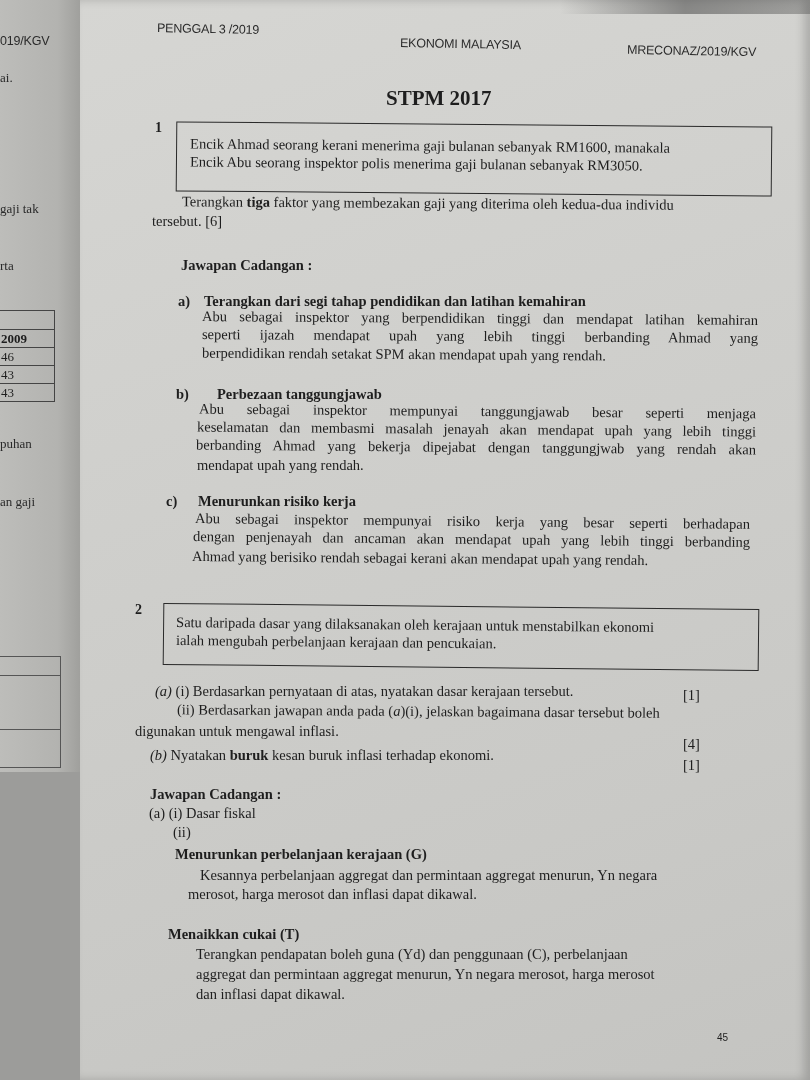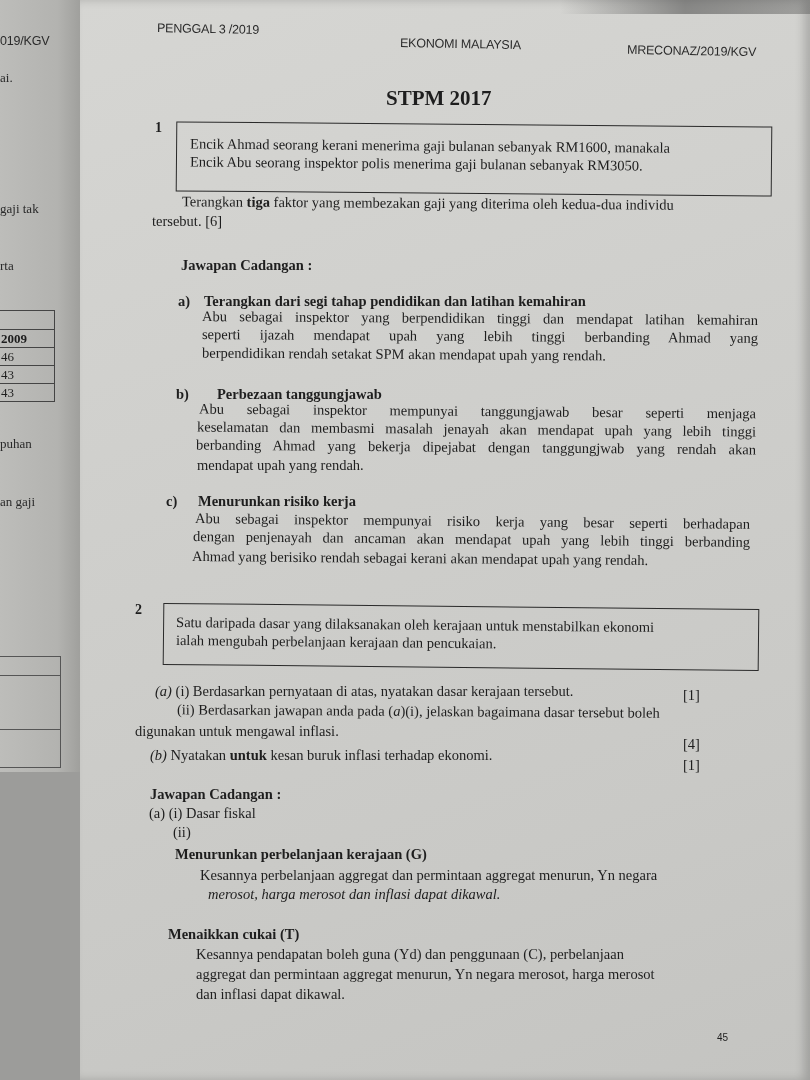--- a/index.html
+++ b/index.html
@@ -126,30 +126,30 @@
 </div>
 <div class="abs txt" style="left:683px;top:686px;">[1]</div>
 
 <div class="abs txt" style="left:177px;top:702px;transform:rotate(0.4deg);">
   <span>(ii) Berdasarkan jawapan anda pada (</span><span class="it">a</span><span>)(i), jelaskan bagaimana dasar tersebut boleh</span>
 </div>
 <div class="abs txt" style="left:128px;top:722px;margin-left:7px;">digunakan untuk mengawal inflasi.</div>
 <div class="abs txt" style="left:683px;top:735px;">[4]</div>
 
 <div class="abs txt" style="left:150px;top:746px;">
-  <span class="it">(b)</span><span> Nyatakan </span><span class="b">untuk</span><span> kesan buruk inflasi terhadap ekonomi.</span>
+  <span class="it">(b)</span><span> Nyatakan </span><span class="b">buruk</span><span> kesan buruk inflasi terhadap ekonomi.</span>
 </div>
 <div class="abs txt" style="left:683px;top:756px;">[1]</div>
 
 <div class="abs txt b" style="left:150px;top:785px;">Jawapan Cadangan :</div>
 <div class="abs txt" style="left:149px;top:804px;">(a) (i)  Dasar fiskal</div>
 <div class="abs txt" style="left:173px;top:823px;">(ii)</div>
 
 <div class="abs txt b" style="left:175px;top:845px;">Menurunkan perbelanjaan kerajaan (G)</div>
 <div class="abs txt" style="left:200px;top:866px;">Kesannya perbelanjaan aggregat dan permintaan aggregat menurun, Yn negara</div>
-<div class="abs txt" style="left:208px;top:885px;font-style:italic;">merosot, harga merosot dan inflasi dapat dikawal.</div>
+<div class="abs txt" style="left:188px;top:885px;">merosot, harga merosot dan inflasi dapat dikawal.</div>
 
 <div class="abs txt b" style="left:168px;top:925px;">Menaikkan cukai (T)</div>
-<div class="abs txt" style="left:196px;top:945px;">Kesannya pendapatan boleh guna (Yd) dan penggunaan (C), perbelanjaan</div>
+<div class="abs txt" style="left:196px;top:945px;">Terangkan pendapatan boleh guna (Yd) dan penggunaan (C), perbelanjaan</div>
 <div class="abs txt" style="left:196px;top:965px;">aggregat dan permintaan aggregat menurun, Yn negara merosot, harga merosot</div>
 <div class="abs txt" style="left:196px;top:985px;">dan inflasi dapat dikawal.</div>
 
 <div class="abs pagenum" style="left:717px;top:1032px;">45</div>
 
 </body></html>

